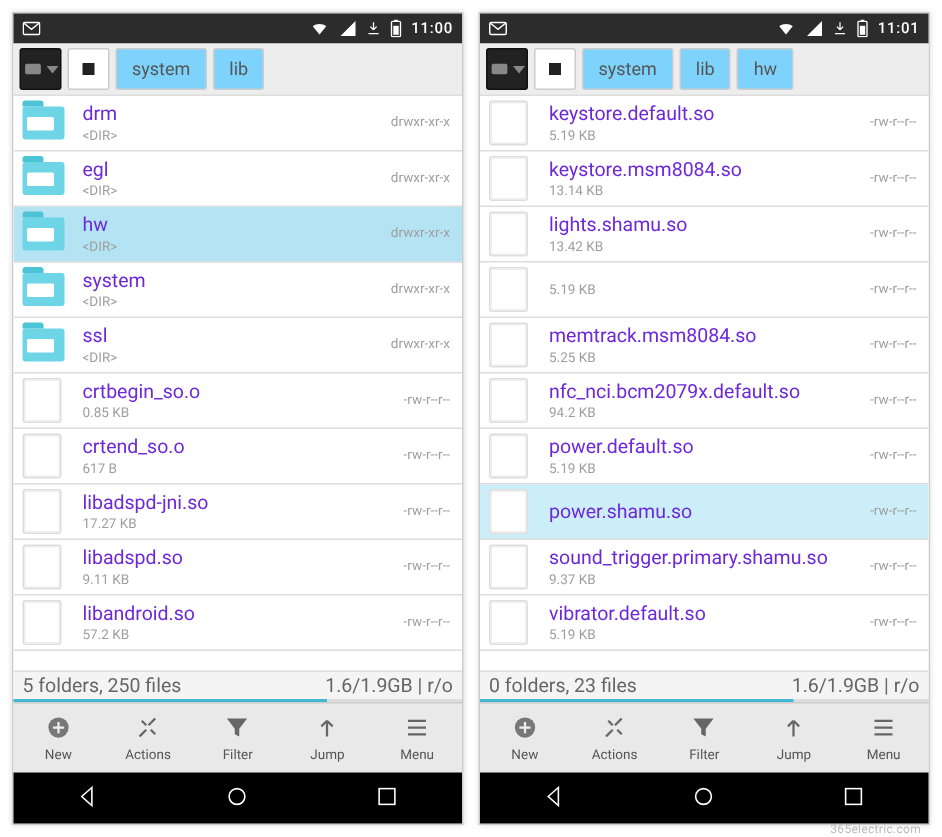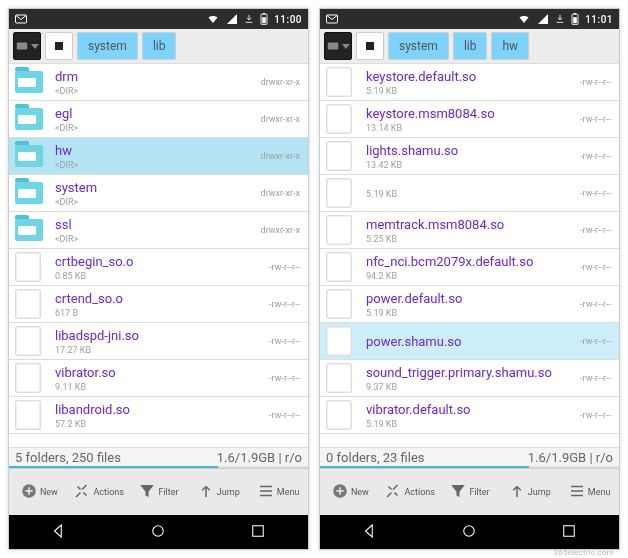--- a/index.html
+++ b/index.html
@@ -98,21 +98,21 @@
     font-size:13px;color:#666;padding:0 6px;
   }
   .progressline{height:2px;background:#ddd;width:100%;}
   .progressfill{height:100%;background:var(--accent);width:70%;}
   
   .actionbar{
     height:46px;background:var(--bottombar);
     display:flex;border-top:1px solid #ccc;
   }
   .action{
-    flex:1;display:flex;flex-direction:row;align-items:center;justify-content:center;
+    flex:1;display:flex;flex-direction:column;align-items:center;justify-content:center;
     font-size:9px;color:#555;gap:2px;
   }
   .action svg{width:18px;height:18px;fill:#666;}
   
   .navbar{
     height:34px;background:var(--nav);
     display:flex;align-items:center;justify-content:space-around;
   }
   .navbar svg{width:18px;height:18px;fill:none;stroke:#fff;stroke-width:1.4;}
   .watermark{position:absolute;right:14px;bottom:1px;font-size:8px;color:#bbb;letter-spacing:.2px;}
@@ -241,21 +241,21 @@
       <div class="fname">libadspd-jni.so</div>
       <div class="fsize">17.27 KB</div>
     </div>
     <div class="perm">-rw-r--r--</div>
   </div>
         <div class="row ">
     <div class="icon">
             <div class="file"></div>
           </div>
     <div class="finfo">
-      <div class="fname">vibrator.so</div>
+      <div class="fname">libadspd.so</div>
       <div class="fsize">9.11 KB</div>
     </div>
     <div class="perm">-rw-r--r--</div>
   </div>
         <div class="row ">
     <div class="icon">
             <div class="file"></div>
           </div>
     <div class="finfo">
       <div class="fname">libandroid.so</div>

